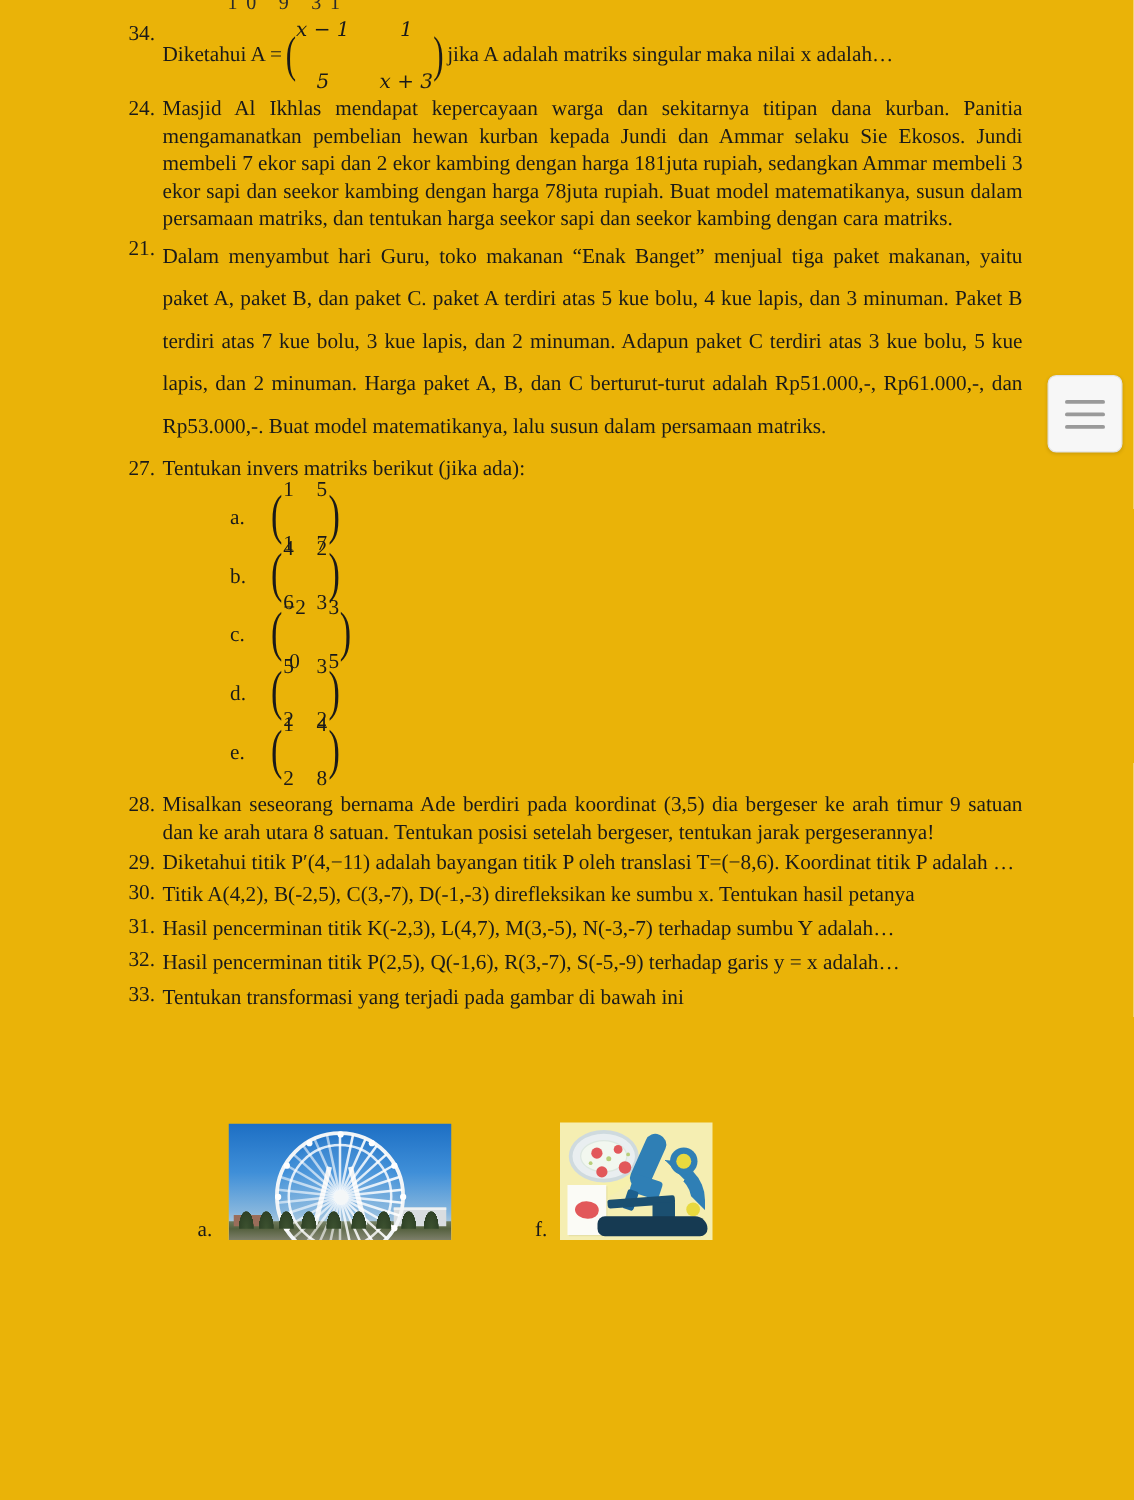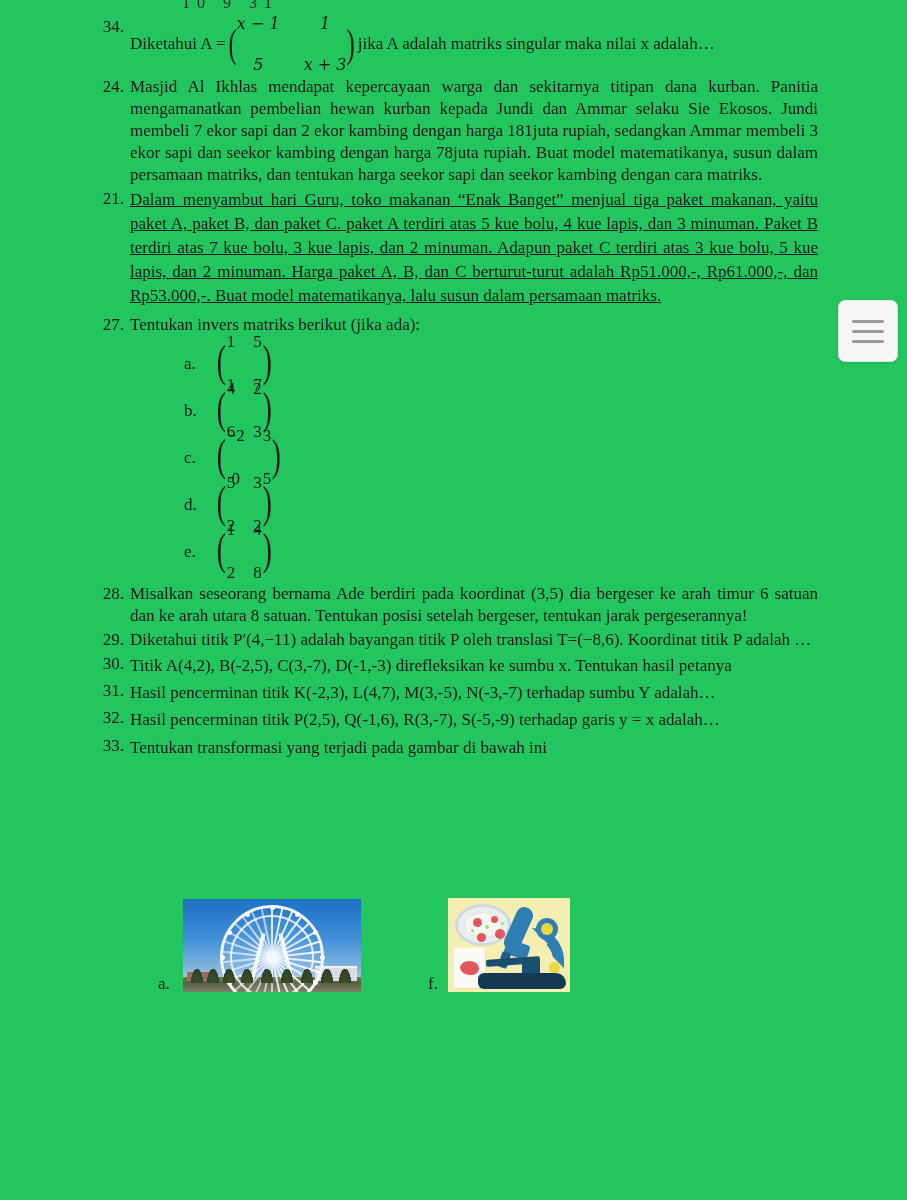--- a/index.html
+++ b/index.html
@@ -4,21 +4,21 @@
 <style>
   html, body {
     margin: 0;
     padding: 0;
     background: #ffffff;
   }
   #page {
     position: relative;
     width: 907px;
     height: 1200px;
-    background: #22c55e;
+    background: #eab308;
     overflow: hidden;
     font-family: "Liberation Serif", serif;
     color: #1a1a1a;
   }
 
   
   .top-clip {
     position: absolute;
     left: 182px;
     top: -6px;
@@ -50,21 +50,21 @@
     line-height: 22px;
     padding-right: 6px;
     white-space: nowrap;
   }
   .qbody {
     flex: 1 1 auto;
     font-size: 17px;
     line-height: 22px;
     text-align: justify;
   }
-  .qbody.loose { line-height: 24px; text-decoration: underline; }
+  .qbody.loose { line-height: 34px; }
   .qbody.nojust { text-align: left; }
 
   
   .matrix {
     display: inline-flex;
     align-items: center;
     vertical-align: middle;
     position: relative;
     top: -1px;
   }
@@ -493,21 +493,21 @@
                   <span class="paren rgt">)</span>
                 </span></div>
           </div>
 
         </div>
       </div>
     </div>
 
     <div class="q" style="margin-top:8px;">
       <div class="qnum">28.</div>
-      <div class="qbody">Misalkan seseorang bernama Ade berdiri pada koordinat (3,5) dia bergeser ke arah timur 6 satuan dan ke arah utara 8 satuan. Tentukan posisi setelah bergeser, tentukan jarak pergeserannya!</div>
+      <div class="qbody">Misalkan seseorang bernama Ade berdiri pada koordinat (3,5) dia bergeser ke arah timur 9 satuan dan ke arah utara 8 satuan. Tentukan posisi setelah bergeser, tentukan jarak pergeserannya!</div>
     </div>
 
     <div class="q">
       <div class="qnum">29.</div>
       <div class="qbody">Diketahui titik P′(4,−11) adalah bayangan titik P oleh translasi T=(−8,6). Koordinat titik P adalah …</div>
     </div>
 
     <div class="q">
       <div class="qnum">30.</div>
       <div class="qbody nojust" style="line-height:25px;">Titik A(4,2), B(-2,5), C(3,-7), D(-1,-3) direfleksikan ke sumbu x. Tentukan hasil petanya</div>

